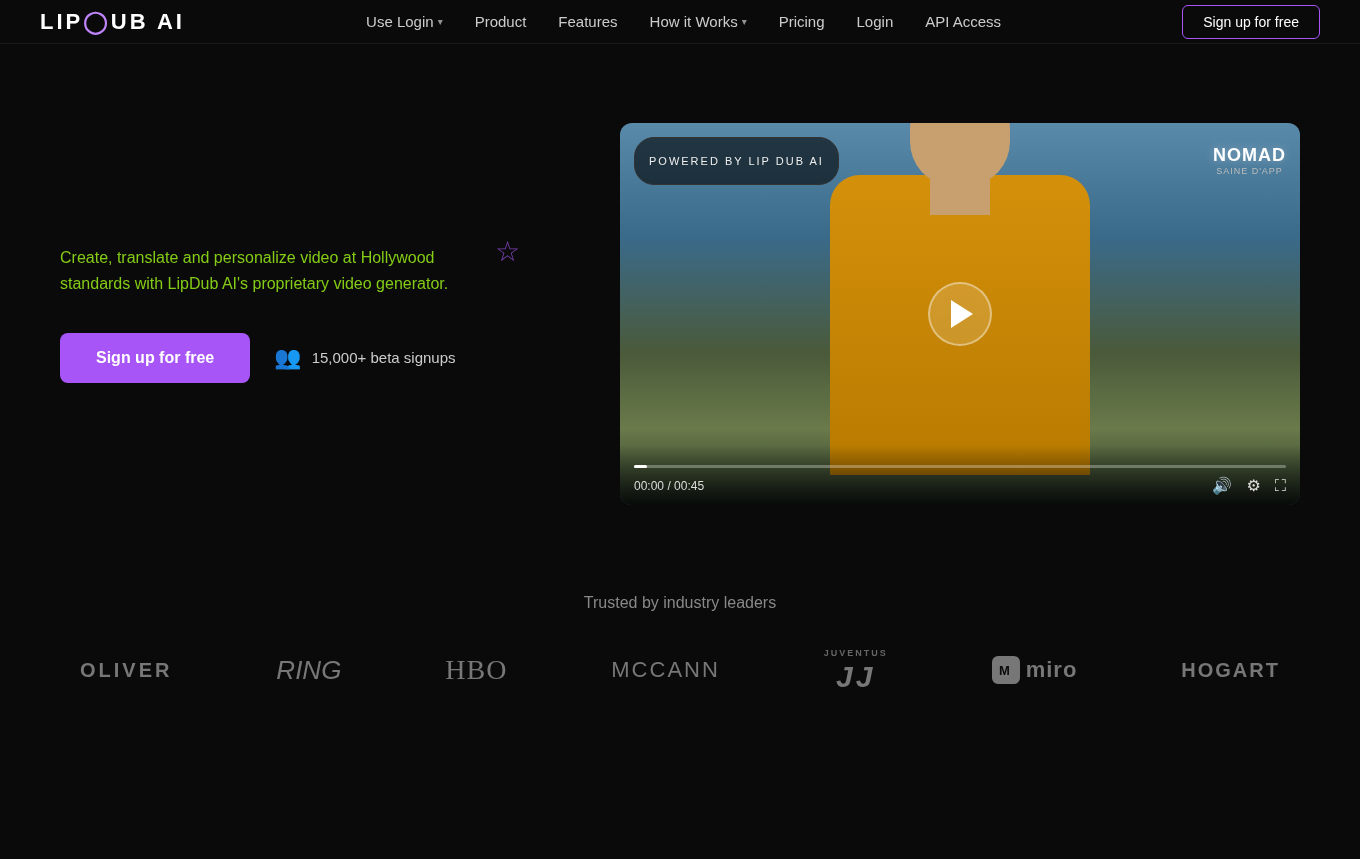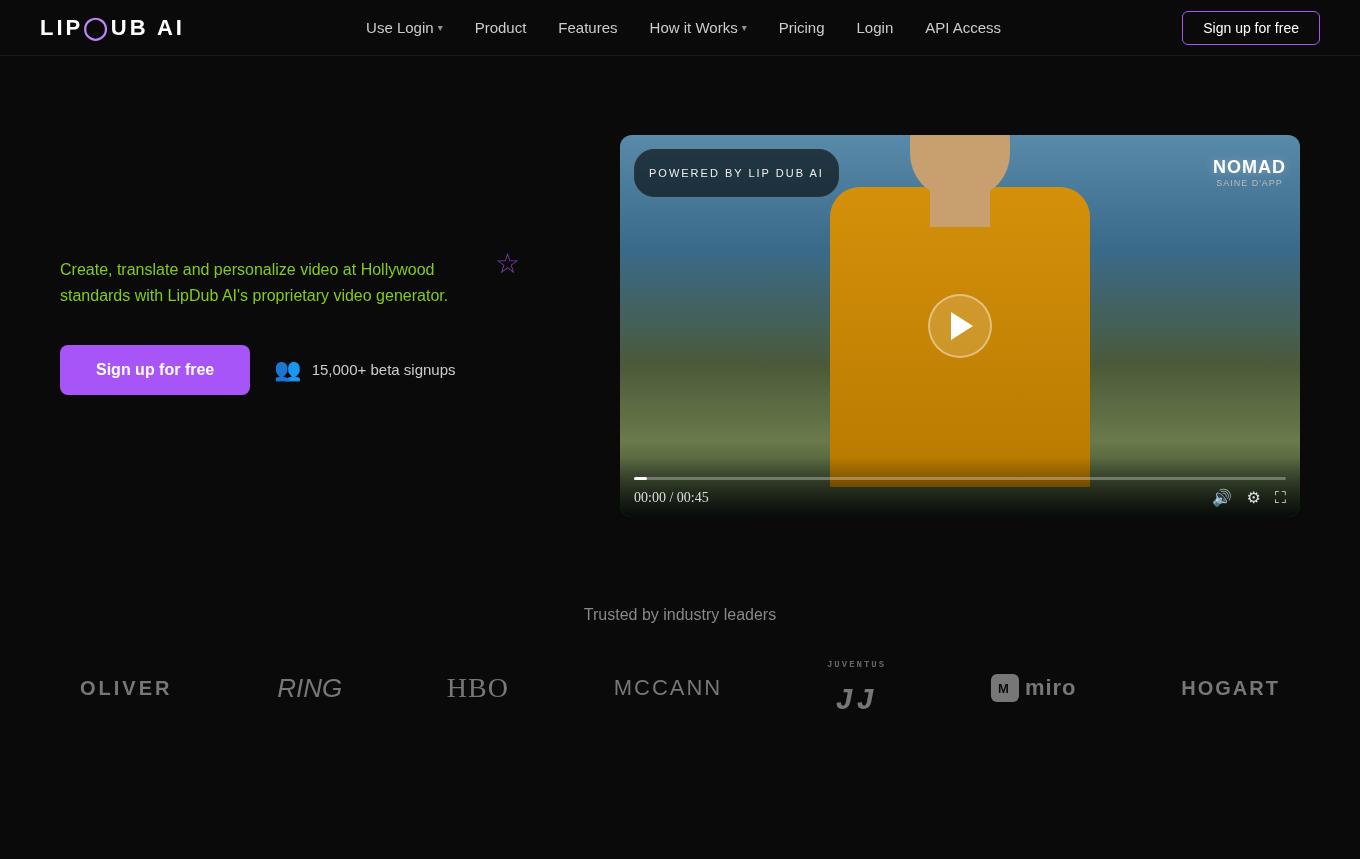--- a/index.html
+++ b/index.html
@@ -10,21 +10,21 @@
       min-height: 859px;
       overflow-x: hidden;
     }
 
     
     nav {
       display: flex;
       align-items: center;
       justify-content: space-between;
       padding: 0 40px;
-      height: 56px;
+      height: 44px;
       background: #0a0a0a;
       border-bottom: 1px solid #1a1a1a;
       position: sticky;
       top: 0;
       z-index: 100;
     }
     .logo {
       font-size: 22px;
       font-weight: 700;
       letter-spacing: 3px;
@@ -216,23 +216,22 @@
       background: #fff;
       border-radius: 2px;
       width: 2%;
     }
     .controls-row {
       display: flex;
       align-items: center;
       justify-content: space-between;
     }
     .time-display {
-      font-size: 14px;
+      font-size: 12px;
       color: #ddd;
-      font-family: Liberation Serif, serif;
     }
     .ctrl-icons {
       display: flex;
       gap: 14px;
       align-items: center;
     }
     .ctrl-icon {
       font-size: 16px;
       color: #ddd;
       cursor: pointer;
@@ -263,22 +262,21 @@
       text-transform: uppercase;
       white-space: nowrap;
     }
     .brand-logo.ring { font-size: 22px; font-weight: 300; font-style: italic; letter-spacing: 1px; }
     .brand-logo.hbo { font-family: serif; font-size: 24px; }
     .brand-logo.mccann { font-size: 19px; font-weight: 800; }
     .brand-logo.juventus {
       display: flex;
       flex-direction: column;
       align-items: center;
-      gap: 16px;
-      font-family: Liberation Mono, monospace;
+      gap: 4px;
     }
     .miro-logo {
       display: flex;
       align-items: center;
       gap: 6px;
       color: #777;
     }
     .miro-icon {
       width: 28px;
       height: 28px;

